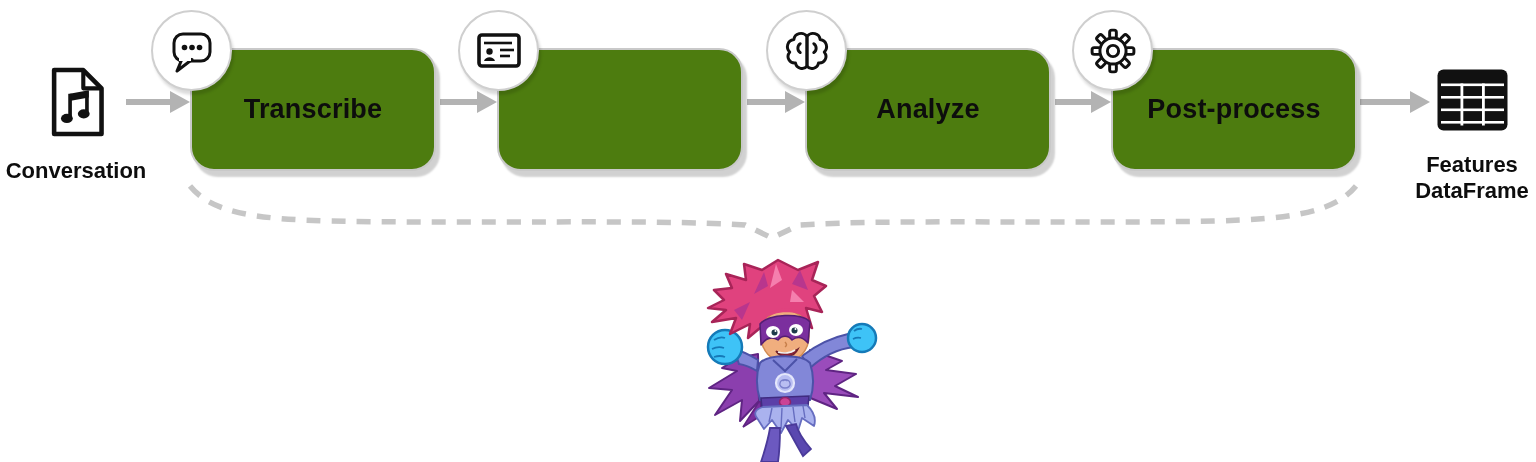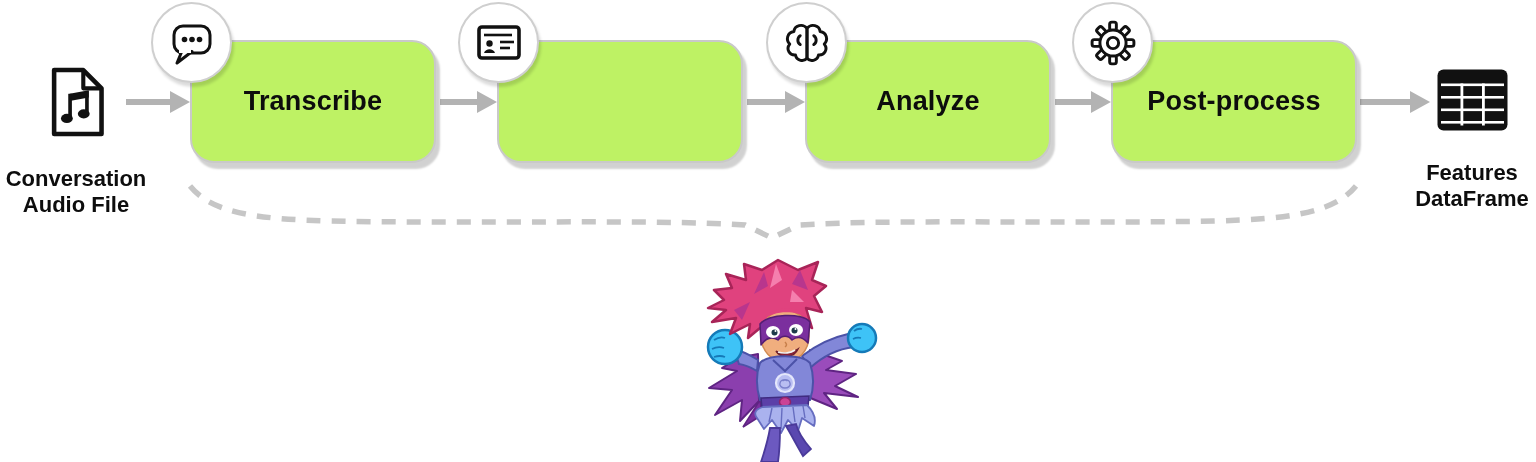--- a/index.html
+++ b/index.html
@@ -5,35 +5,35 @@
   html,body{margin:0;padding:0;background:#ffffff;}
   .canvas{
     position:relative;width:1536px;height:462px;overflow:hidden;background:#ffffff;
     font-family:"Liberation Sans","DejaVu Sans",sans-serif;color:#0d0d0d;
   }
   svg{display:block;}
   
   .connector-layer{position:absolute;left:0;top:0;width:1536px;height:462px;z-index:1;}
   
   .stage{
-    position:absolute;top:40px;width:246px;height:123px;box-sizing:border-box;
-    background:#bef264;border:2px solid #c9c9c9;border-radius:24px;
+    position:absolute;top:48px;width:246px;height:123px;box-sizing:border-box;
+    background:#4d7c0f;border:2px solid #c9c9c9;border-radius:24px;
     box-shadow:4px 6px 2px rgba(0,0,0,0.18);
     display:flex;align-items:center;justify-content:center;z-index:2;
   }
   .stage-label{font-size:27px;font-weight:700;letter-spacing:.2px;}
   .badge{
     position:absolute;left:-41px;top:-40px;width:77px;height:77px;box-sizing:content-box;
     background:#ffffff;border:2px solid #cfcfcf;border-radius:50%;
     box-shadow:2px 4px 3px rgba(0,0,0,0.14);
     display:flex;align-items:center;justify-content:center;z-index:3;
   }
   
   .endpoint{position:absolute;z-index:2;text-align:center;}
-  .endpoint .ep-label{font-size:22px;font-weight:700;line-height:26px;margin-top:24px;}
+  .endpoint .ep-label{font-size:22px;font-weight:700;line-height:26px;margin-top:16px;}
   .endpoint .ep-label span{display:block;}
   #source-endpoint{left:0;top:66px;width:152px;}
   #output-endpoint{left:1394px;top:68px;width:156px;}
 </style>
 </head>
 <body>
 
 <div class="canvas">
 
   <svg class="connector-layer" viewBox="0 0 1536 462">
@@ -69,21 +69,20 @@
         <path d="M42,4 V24 H62" fill="none" stroke="#111" stroke-width="4.5" stroke-linejoin="round"></path>
         <polygon points="27,30 48,26 48,34 27,38" fill="#111"></polygon>
         <rect x="25.5" y="30" width="4" height="26" fill="#111"></rect>
         <rect x="44" y="27" width="4" height="24" fill="#111"></rect>
         <ellipse cx="24" cy="57" rx="6.5" ry="5" fill="#111"></ellipse>
         <ellipse cx="42.5" cy="52" rx="6.5" ry="5" fill="#111"></ellipse>
       </svg>
     </div>
     <div class="ep-label">
       <span>Conversation</span>
-      <span>Audio File</span>
     </div>
   </div>
 
   <div class="stage" style="left:190px">
     <div class="badge">
       <svg width="46" height="44" viewBox="0 0 46 44">
         <rect x="5" y="5" width="36" height="27" rx="9" fill="#fff" stroke="#111" stroke-width="3"></rect>
         <path d="M13,30 L8,42 L23,30.5 Z" fill="#fff" stroke="#111" stroke-width="3" stroke-linejoin="round"></path>
         <rect x="10" y="28" width="12" height="4" fill="#fff"></rect>
         <circle cx="15.5" cy="18.5" r="2.8" fill="#111"></circle>

